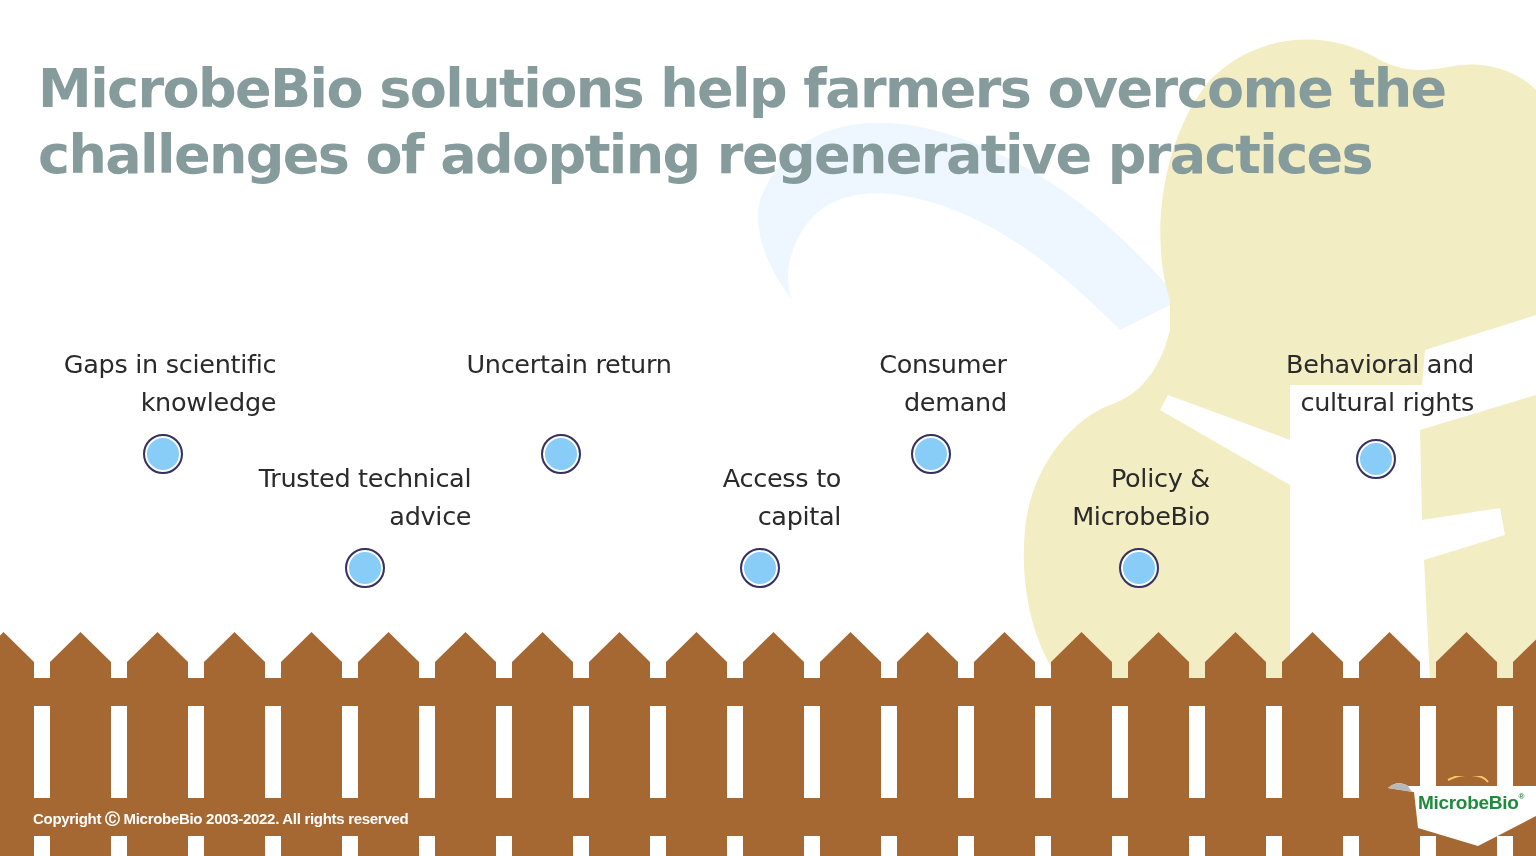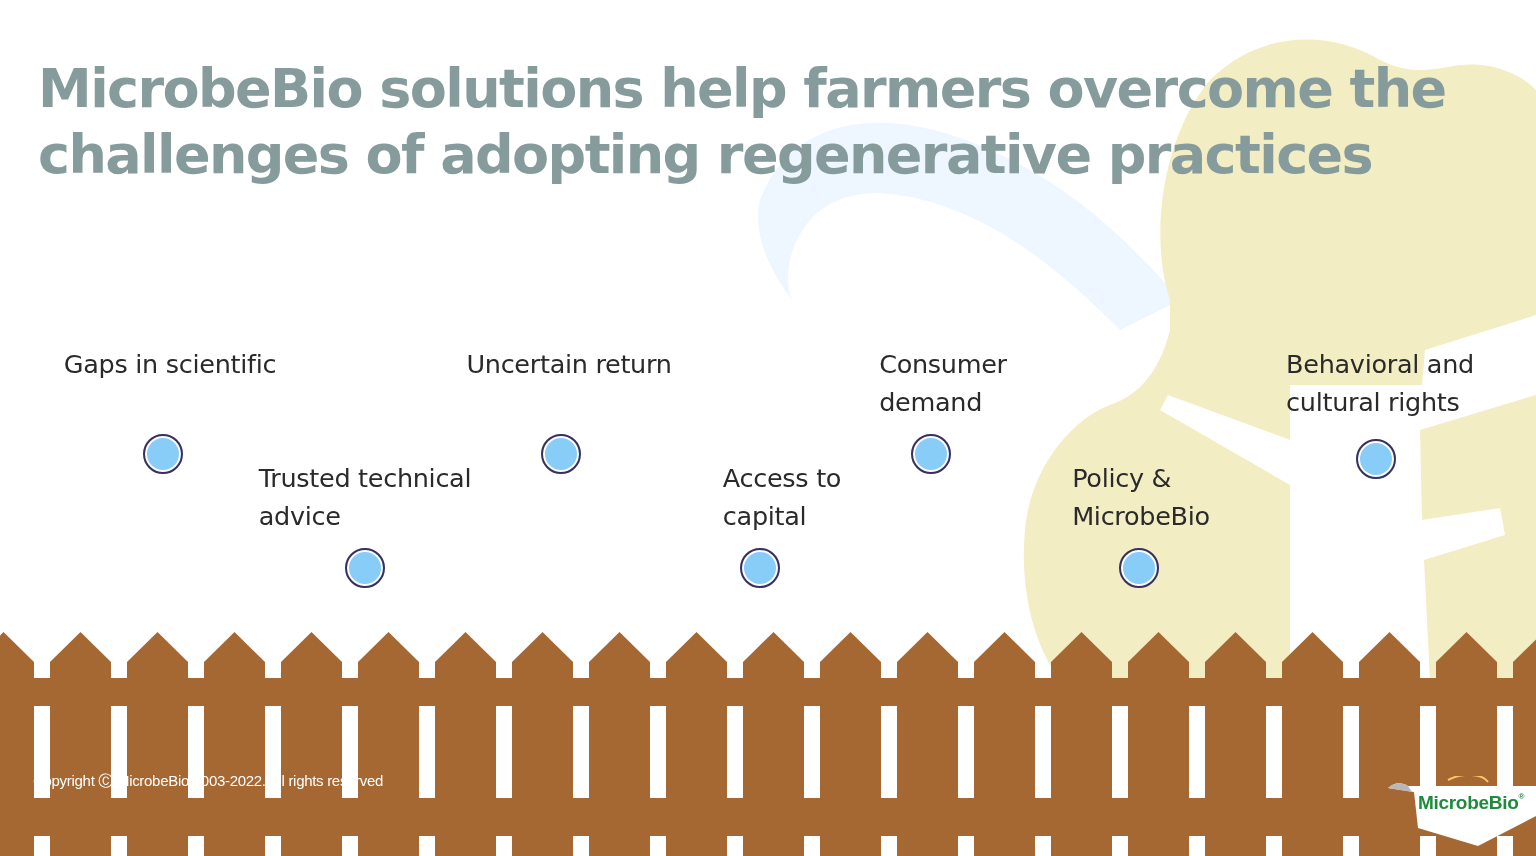--- a/index.html
+++ b/index.html
@@ -1,22 +1,22 @@
 <!DOCTYPE html>
 <html><head>
 <meta charset="utf-8">
 <style>
   html, body { margin:0; padding:0; }
   body { width:1536px; height:856px; position:relative; overflow:hidden; background:#ffffff; font-family:"DejaVu Sans", sans-serif; }
   .bg-layer { position:absolute; left:0; top:0; width:1536px; height:856px; }
   .title { position:absolute; left:38px; top:56px; width:1420px; margin:0; font-family:"DejaVu Sans", sans-serif; font-weight:bold; font-size:54px; line-height:66px; color:#869b9b; letter-spacing:-1.6px; z-index:3; }
-  .item-label { position:absolute; text-align:left; font-family:"DejaVu Sans", sans-serif; font-size:25.5px; line-height:38px; color:#2a2a2a; white-space:nowrap; transform:translateX(-50%); z-index:3; letter-spacing:-0.3px; }
+  .item-label { position:absolute; text-align:right; font-family:"DejaVu Sans", sans-serif; font-size:25.5px; line-height:38px; color:#2a2a2a; white-space:nowrap; transform:translateX(-50%); z-index:3; letter-spacing:-0.3px; }
   .dot { position:absolute; width:40px; height:40px; border-radius:50%; background:#88ccf8; border:2.5px solid #3a3060; box-shadow: inset 0 0 0 2px #ffffff; transform:translate(-50%,-50%); z-index:3; box-sizing:border-box; }
   .fence { position:absolute; left:0; top:620px; width:1536px; height:236px; z-index:2; }
-  .copyright { position:absolute; left:33px; top:772px; font-family:"Liberation Sans", sans-serif; font-weight:normal; font-size:15px; color:#ffffff; z-index:4; letter-spacing:-0.3px; }
+  .copyright { position:absolute; left:33px; top:810px; font-family:"Liberation Sans", sans-serif; font-weight:bold; font-size:15px; color:#ffffff; z-index:4; letter-spacing:-0.3px; }
   .logo { position:absolute; left:1388px; top:776px; width:148px; height:70px; z-index:4; }
   .logo-text { position:absolute; left:1418px; top:792px; font-family:"Liberation Sans", sans-serif; font-weight:bold; font-size:19px; color:#1e8a3c; z-index:5; letter-spacing:-0.3px; }
   .logo-reg { font-size:8px; vertical-align:top; color:#1e8a3c; }
 </style>
 </head>
 <body>
 
 <svg class="bg-layer" viewBox="0 0 1536 856" xmlns="http://www.w3.org/2000/svg">
 
   <path d="M760 200 C 790 120, 880 100, 990 150 C 1060 180, 1120 230, 1180 300 L 1120 330 C 1060 270, 990 210, 900 195 C 830 185, 800 220, 790 260 C 785 280, 790 295, 792 300 C 770 270, 752 235, 760 200 Z" fill="#eef6ff"></path>
@@ -24,20 +24,21 @@
   <path d="M1170 300 C 1150 240, 1160 140, 1210 80 C 1260 30, 1330 30, 1380 60 C 1410 75, 1430 70, 1460 65 C 1510 60, 1536 90, 1536 90 L 1536 680 L 1060 680 C 1030 640, 1020 580, 1025 530 C 1030 470, 1070 420, 1110 405 C 1140 395, 1160 370, 1170 330 Z" fill="#f3edc3"></path>
 
   <path d="M1160 410 L1168 395 L1290 440 L1290 385 L1422 385 L1425 350 L1536 315 L1536 395 L1420 430 L1422 520 L1500 508 L1505 535 L1424 560 L1430 680 L1290 680 L1290 485 Z" fill="#ffffff"></path>
 </svg>
 
 <h1 class="title">MicrobeBio solutions help farmers overcome the challenges of adopting regenerative practices</h1>
 
 <div>
   <div class="item-label" style="left:170px; top:345px;">
     <div>Gaps in scientific</div>
+    <div>knowledge</div>
   </div>
   <div class="dot" style="left:163px; top:454px;"></div>
 </div>
 
 <div>
   <div class="item-label" style="left:365px; top:459px;">
     <div>Trusted technical</div>
     <div>advice</div>
   </div>
   <div class="dot" style="left:365px; top:568px;"></div>

